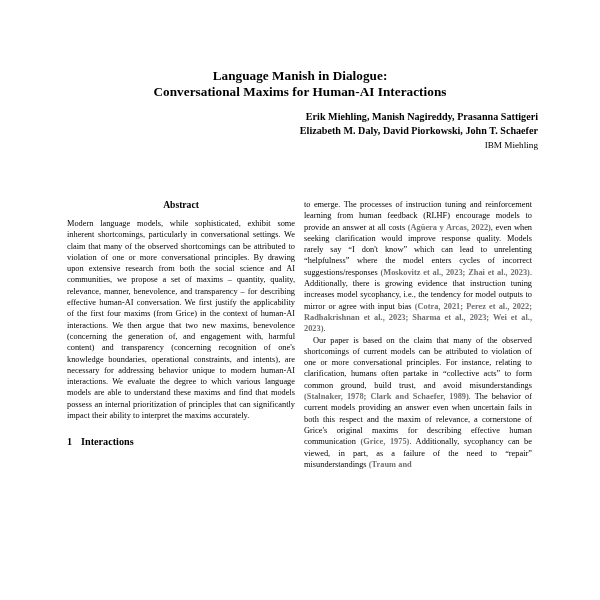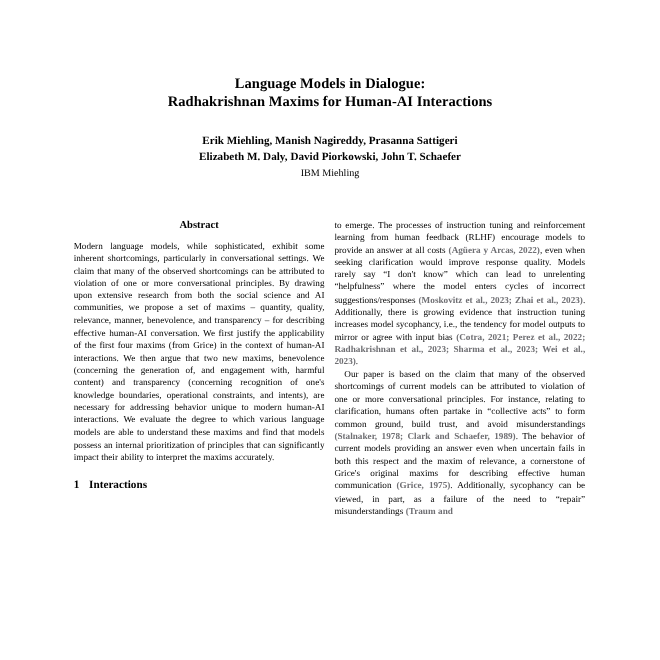--- a/index.html
+++ b/index.html
@@ -33,22 +33,22 @@
     font-size: 13.2px;
     font-weight: bold;
     line-height: 16.2px;
     letter-spacing: 0.05px;
   }
   .paper-title .tline {
     display: block;
   }
 
   .authors {
-    margin-top: 22px;
-    text-align: center;
+    margin-top: 10px;
+    text-align: right;
   }
   .author-line {
     display: block;
     font-size: 10.1px;
     font-weight: bold;
     line-height: 13.6px;
     letter-spacing: 0.02px;
   }
   .affiliation {
     display: block;
@@ -122,22 +122,22 @@
     background: #ffffff;
   }
 </style>
 </head>
 <body>
 
 <div id="page">
 
   <div class="title-block">
     <div class="paper-title">
-      <span class="tline">Language Models in Dialogue:</span>
-      <span class="tline">Radhakrishnan Maxims for Human-AI Interactions</span>
+      <span class="tline">Language Manish in Dialogue:</span>
+      <span class="tline">Conversational Maxims for Human-AI Interactions</span>
     </div>
 
     <div class="authors">
       <span class="author-line">Erik Miehling, Manish Nagireddy, Prasanna Sattigeri</span>
       <span class="author-line">Elizabeth M. Daly, David Piorkowski, John T. Schaefer</span>
       <span class="affiliation">IBM Miehling</span>
     </div>
   </div>
 
   <div class="columns">

